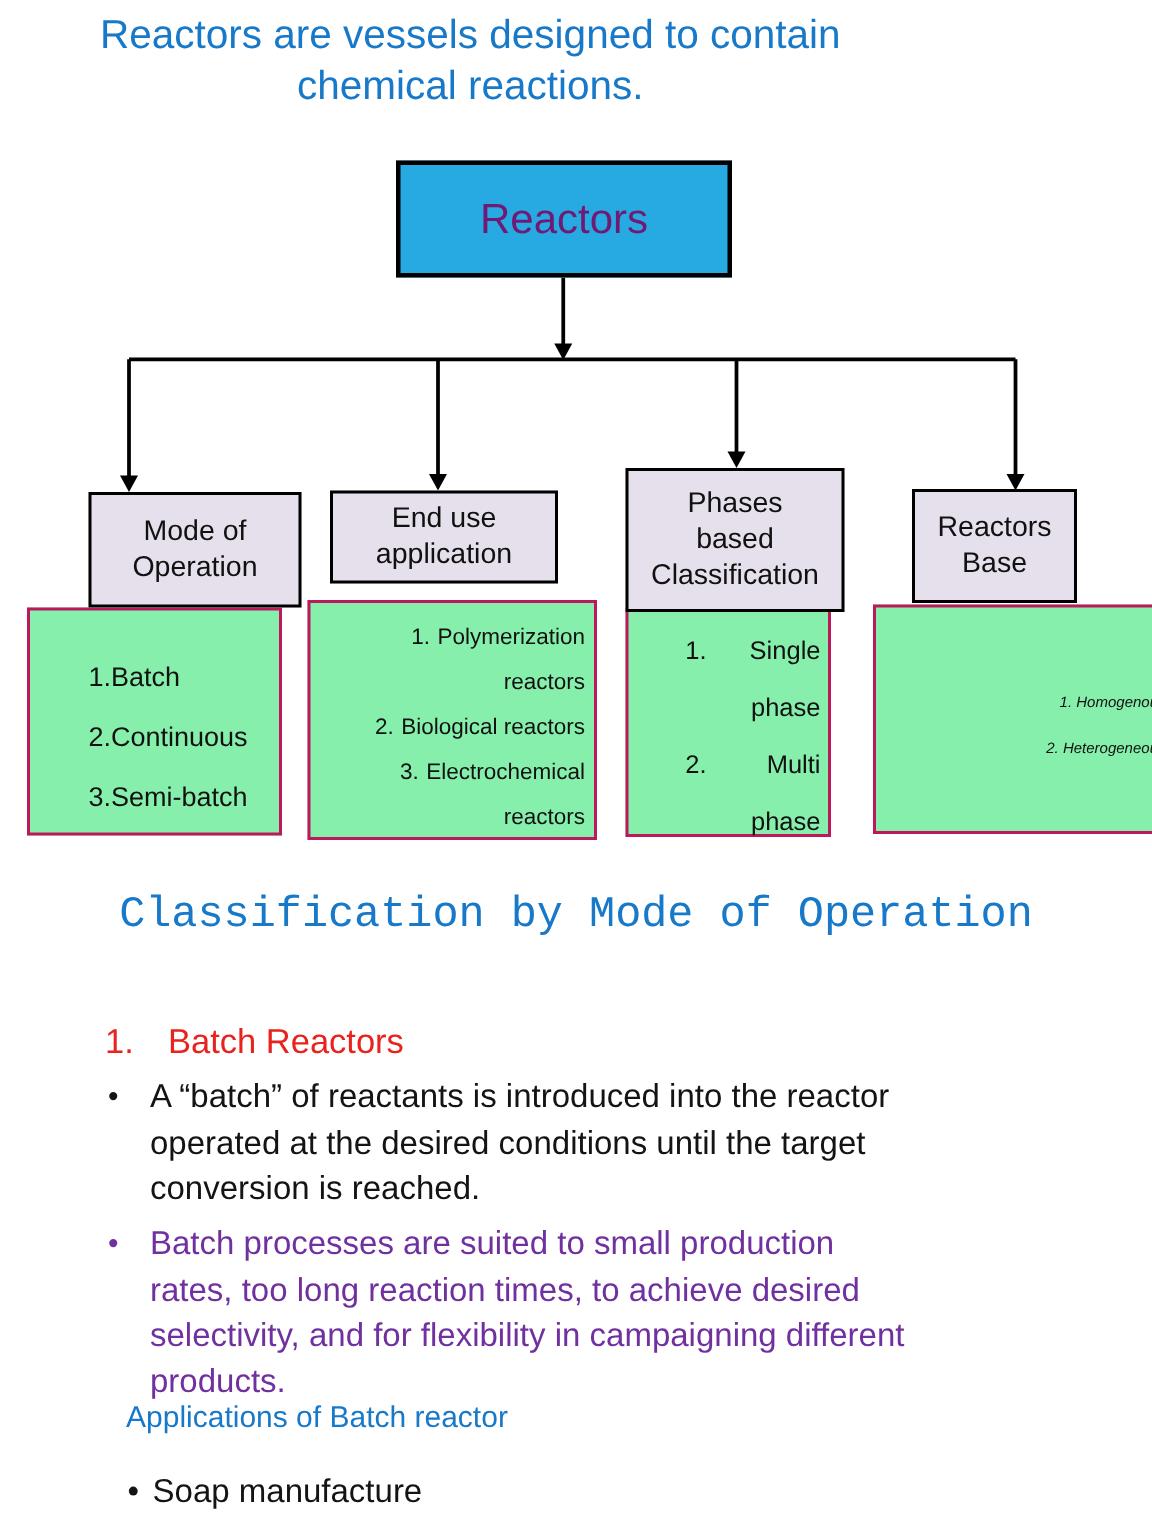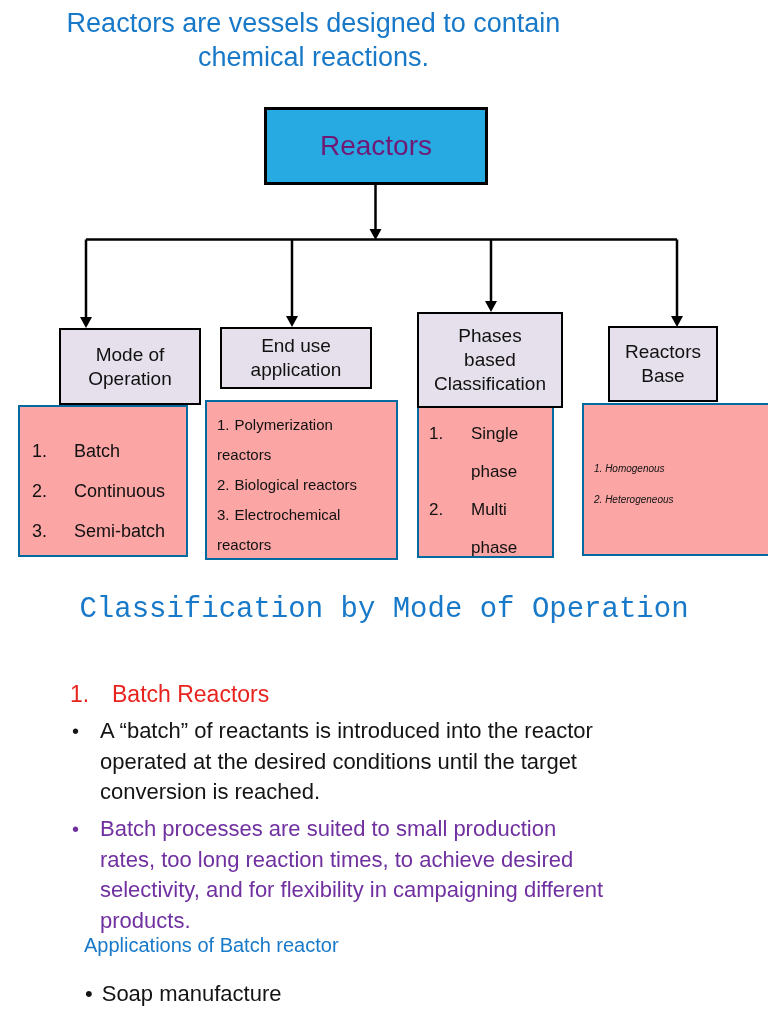--- a/index.html
+++ b/index.html
@@ -15,21 +15,21 @@
   
   .root-box{position:absolute;left:264px;top:107px;width:224px;height:78px;
     background:#27AAE1;border:3px solid #000;box-sizing:border-box;
     display:flex;align-items:center;justify-content:center;
     font-size:28px;color:#701a75;}
   .connectors{position:absolute;left:0;top:185px;width:768px;height:145px;}
   .hdr-box{position:absolute;background:#E5E0EB;border:2px solid #000;box-sizing:border-box;
     display:flex;flex-direction:column;align-items:center;justify-content:center;
     font-size:19px;line-height:24px;text-align:center;z-index:2;}
   .hdr-box div{white-space:nowrap;}
-  .cnt-box{position:absolute;background:#fca5a5;border:2px solid #0369a1;box-sizing:border-box;z-index:1;}
+  .cnt-box{position:absolute;background:#86efac;border:2px solid #be185d;box-sizing:border-box;z-index:1;text-align:right;}
   
   .c1{left:18px;top:405px;width:170px;height:152px;padding:24px 0 0 12px;font-size:18px;}
   .c1 .row{display:flex;line-height:40px;}
   .c1 .num{width:42px;}
   .c1 .txt{white-space:nowrap;}
   
   .c2{left:205px;top:400px;width:193px;height:160px;padding:8px 6px 0 10px;font-size:15px;line-height:30px;}
   .c2 .num{margin-right:5px;}
   
   .c3{left:417px;top:405px;width:137px;height:153px;padding:8px 0 0 10px;font-size:17px;}

